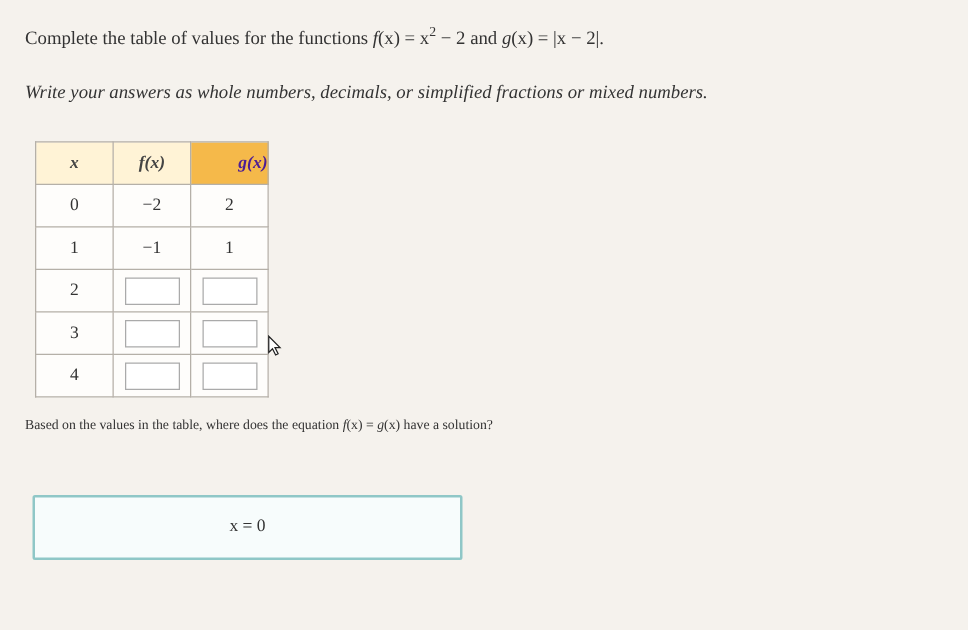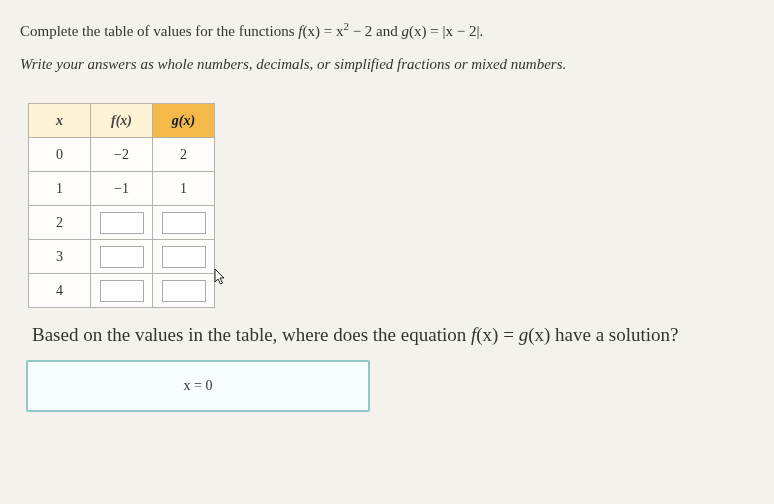--- a/index.html
+++ b/index.html
@@ -6,21 +6,21 @@
     body {
       font-family: Georgia, 'Times New Roman', serif;
       background: #f5f2ed;
       width: 774px;
       height: 504px;
       padding: 18px 20px;
       color: #333;
       font-size: 15px;
       position: relative;
     }
-    .instruction { margin-bottom: 10px; line-height: 1.5; }
+    .instruction { margin-bottom: 20px; line-height: 1.5; }
     .instruction i { font-style: italic; }
     .sup { font-size: 11px; vertical-align: super; }
     .sub-instruction { font-style: italic; margin-bottom: 28px; line-height: 1.5; }
     table.values {
       border-collapse: collapse;
       margin-bottom: 16px;
       margin-left: 8px;
     }
     table.values th, table.values td {
       border: 1px solid #b5b0a8;
@@ -30,56 +30,58 @@
       font-size: 14px;
     }
     table.values th {
       background: #fff3d6;
       font-weight: bold;
       font-style: italic;
       color: #444;
     }
     table.values th.highlight {
       background: #f5b94a;
-      color: #0f172a;
+      color: #4c1d95;
+      text-align: right;
     }
     table.values td { background: #fefdfb; }
     .cell-input {
       width: 44px;
       height: 22px;
       border: 1px solid #aaa;
       background: #fff;
       text-align: center;
       font-size: 13px;
       font-family: inherit;
     }
     .cursor {
       position: absolute;
       left: 214px;
       top: 268px;
       font-size: 16px;
       color: #222;
       pointer-events: none;
     }
-    .question { margin-bottom: 14px; font-size: 19px; margin-left: 12px; }
+    .question { margin-bottom: 14px; font-size: 11px; }
     .options {
       display: grid;
       grid-template-columns: 1fr 1fr;
       gap: 14px 28px;
       margin-left: 6px;
       margin-right: 12px;
     }
     .option {
       border: 2px solid #8fc7c7;
       background: #f7fcfc;
       padding: 16px 8px;
       text-align: center;
       cursor: pointer;
       font-size: 14px;
       border-radius: 2px;
+      margin-top: 36px;
     }
   </style>
 </head>
 <body>
 
 <p class="instruction">
   <span>Complete the table of values for the functions </span><i><span>f</span></i><span>(x) = x</span><span class="sup">2</span><span> − 2 and </span><i><span>g</span></i><span>(x) = |x − 2|.</span>
 </p>
 
 <p class="sub-instruction">Write your answers as whole numbers, decimals, or simplified fractions or mixed numbers.</p>

